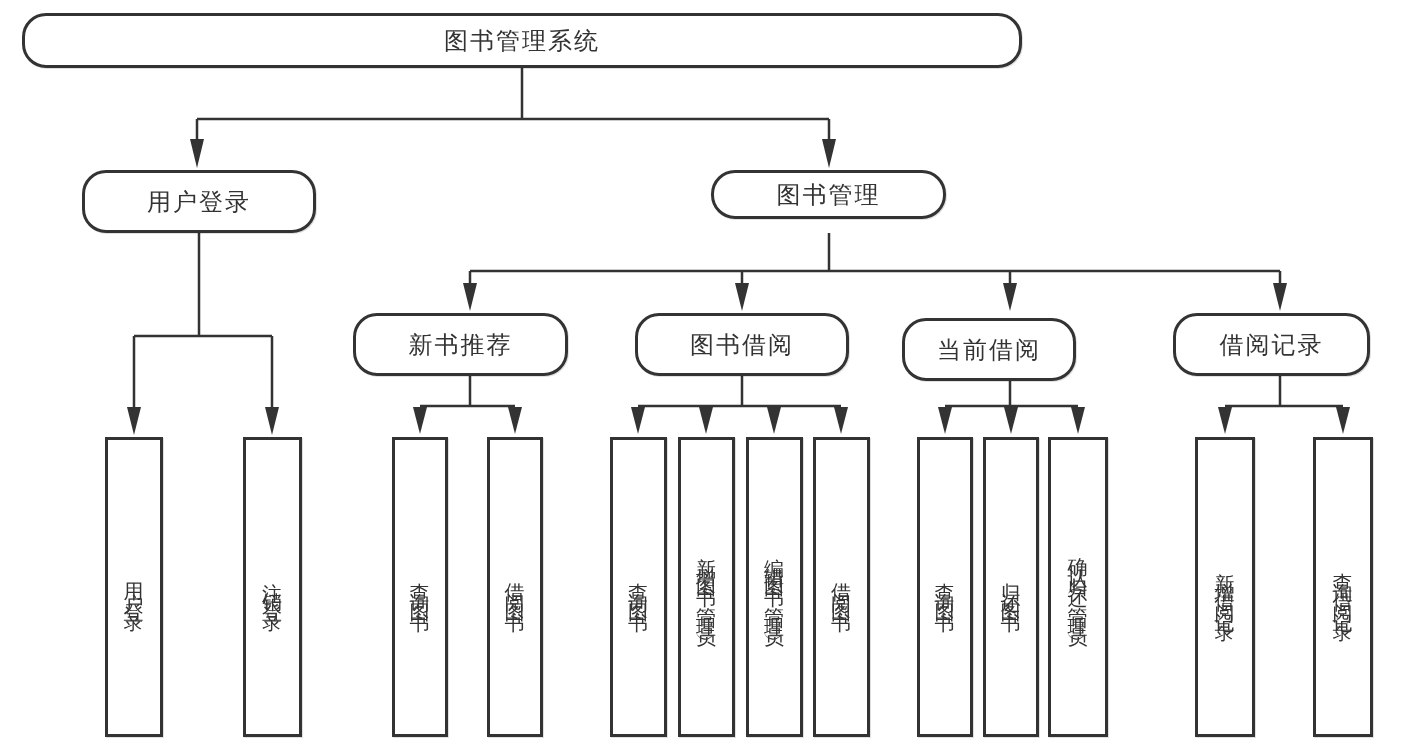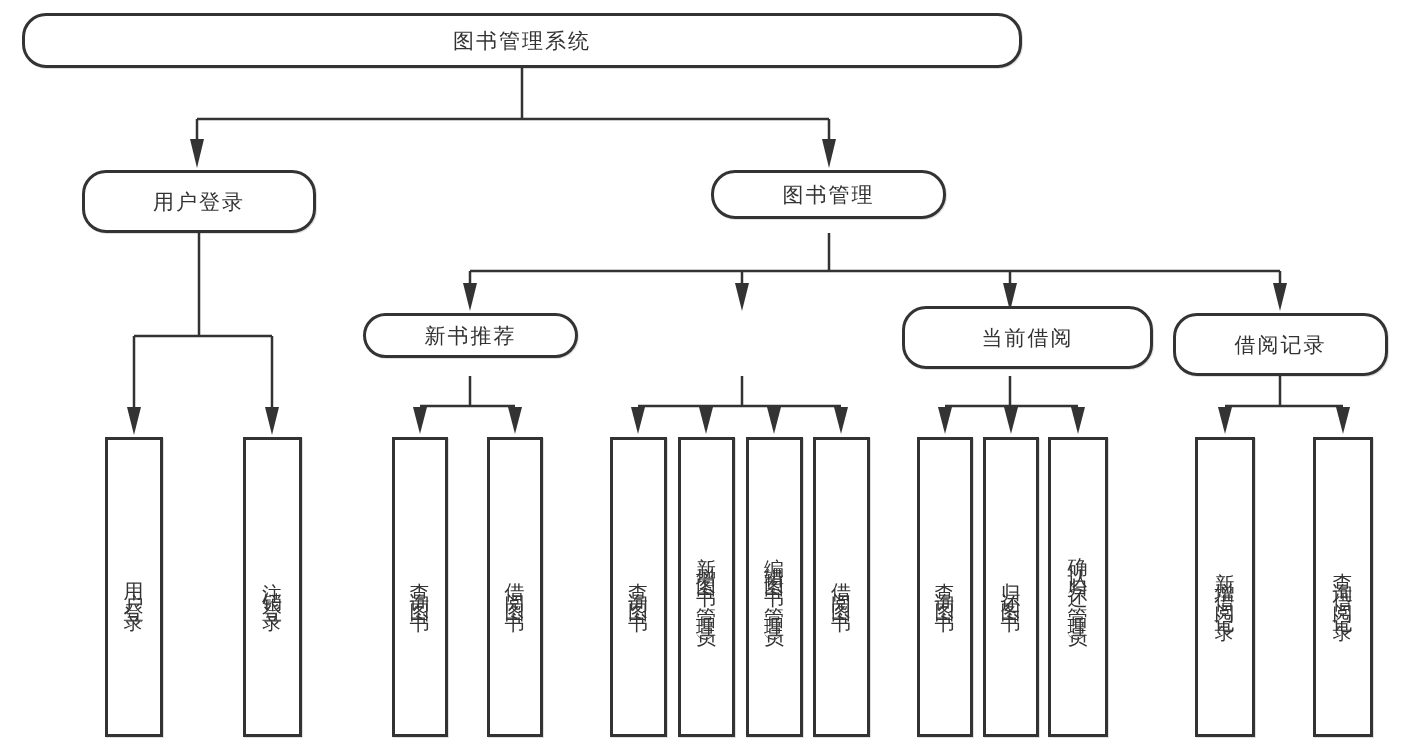--- a/index.html
+++ b/index.html
@@ -6,21 +6,21 @@
   .stage{
     position:relative;width:1405px;height:747px;background:#ffffff;
     font-family:"Liberation Sans","DejaVu Sans",sans-serif;overflow:hidden;
   }
   .connectors{position:absolute;left:0;top:0;}
   .box{
     position:absolute;box-sizing:border-box;background:#ffffff;
     border:3px solid #333333;display:flex;align-items:center;justify-content:center;
     color:#333333;box-shadow:1px 1px 0 rgba(0,0,0,0.12);
   }
-  .hbox{font-size:21px;letter-spacing:2px;white-space:nowrap;border-radius:24px;}
+  .hbox{font-size:24px;letter-spacing:2px;white-space:nowrap;border-radius:24px;}
   .vbox{
     font-size:20px;letter-spacing:10px;
     writing-mode:vertical-rl;text-orientation:upright;
     display:flex;align-items:center;justify-content:center;
     line-height:1;
   }
   .watermark{
     position:absolute;right:14px;bottom:8px;
     font-size:21px;color:rgba(166,166,166,0.95);letter-spacing:1px;white-space:nowrap;
   }
@@ -74,27 +74,30 @@
     <span>图书管理系统</span>
   </div>
 
   <div class="box hbox" style="left:82px;top:170px;width:234px;height:63px">
     <span>用户登录</span>
   </div>
   <div class="box hbox" style="left:711px;top:170px;width:235px;height:49px">
     <span>图书管理</span>
   </div>
 
-  <div class="box hbox" style="left:363px;top:313px;width:215px;height:45px">
+  <div class="box hbox" style="left:353px;top:313px;width:215px;height:63px">
     <span>新书推荐</span>
   </div>
-  <div class="box hbox" style="left:902px;top:306px;width:251px;height:63px">
+  <div class="box hbox" style="left:635px;top:313px;width:214px;height:63px">
+    <span>图书借阅</span>
+  </div>
+  <div class="box hbox" style="left:902px;top:318px;width:174px;height:63px">
     <span>当前借阅</span>
   </div>
-  <div class="box hbox" style="left:1173px;top:313px;width:215px;height:63px">
+  <div class="box hbox" style="left:1173px;top:313px;width:197px;height:63px">
     <span>借阅记录</span>
   </div>
 
   <div class="box vbox" style="left:105px;top:437px;width:58px;height:300px">
     <span>用户登录</span>
   </div>
   <div class="box vbox" style="left:243px;top:437px;width:59px;height:300px">
     <span>注销登录</span>
   </div>
   <div class="box vbox" style="left:392px;top:437px;width:56px;height:300px">

